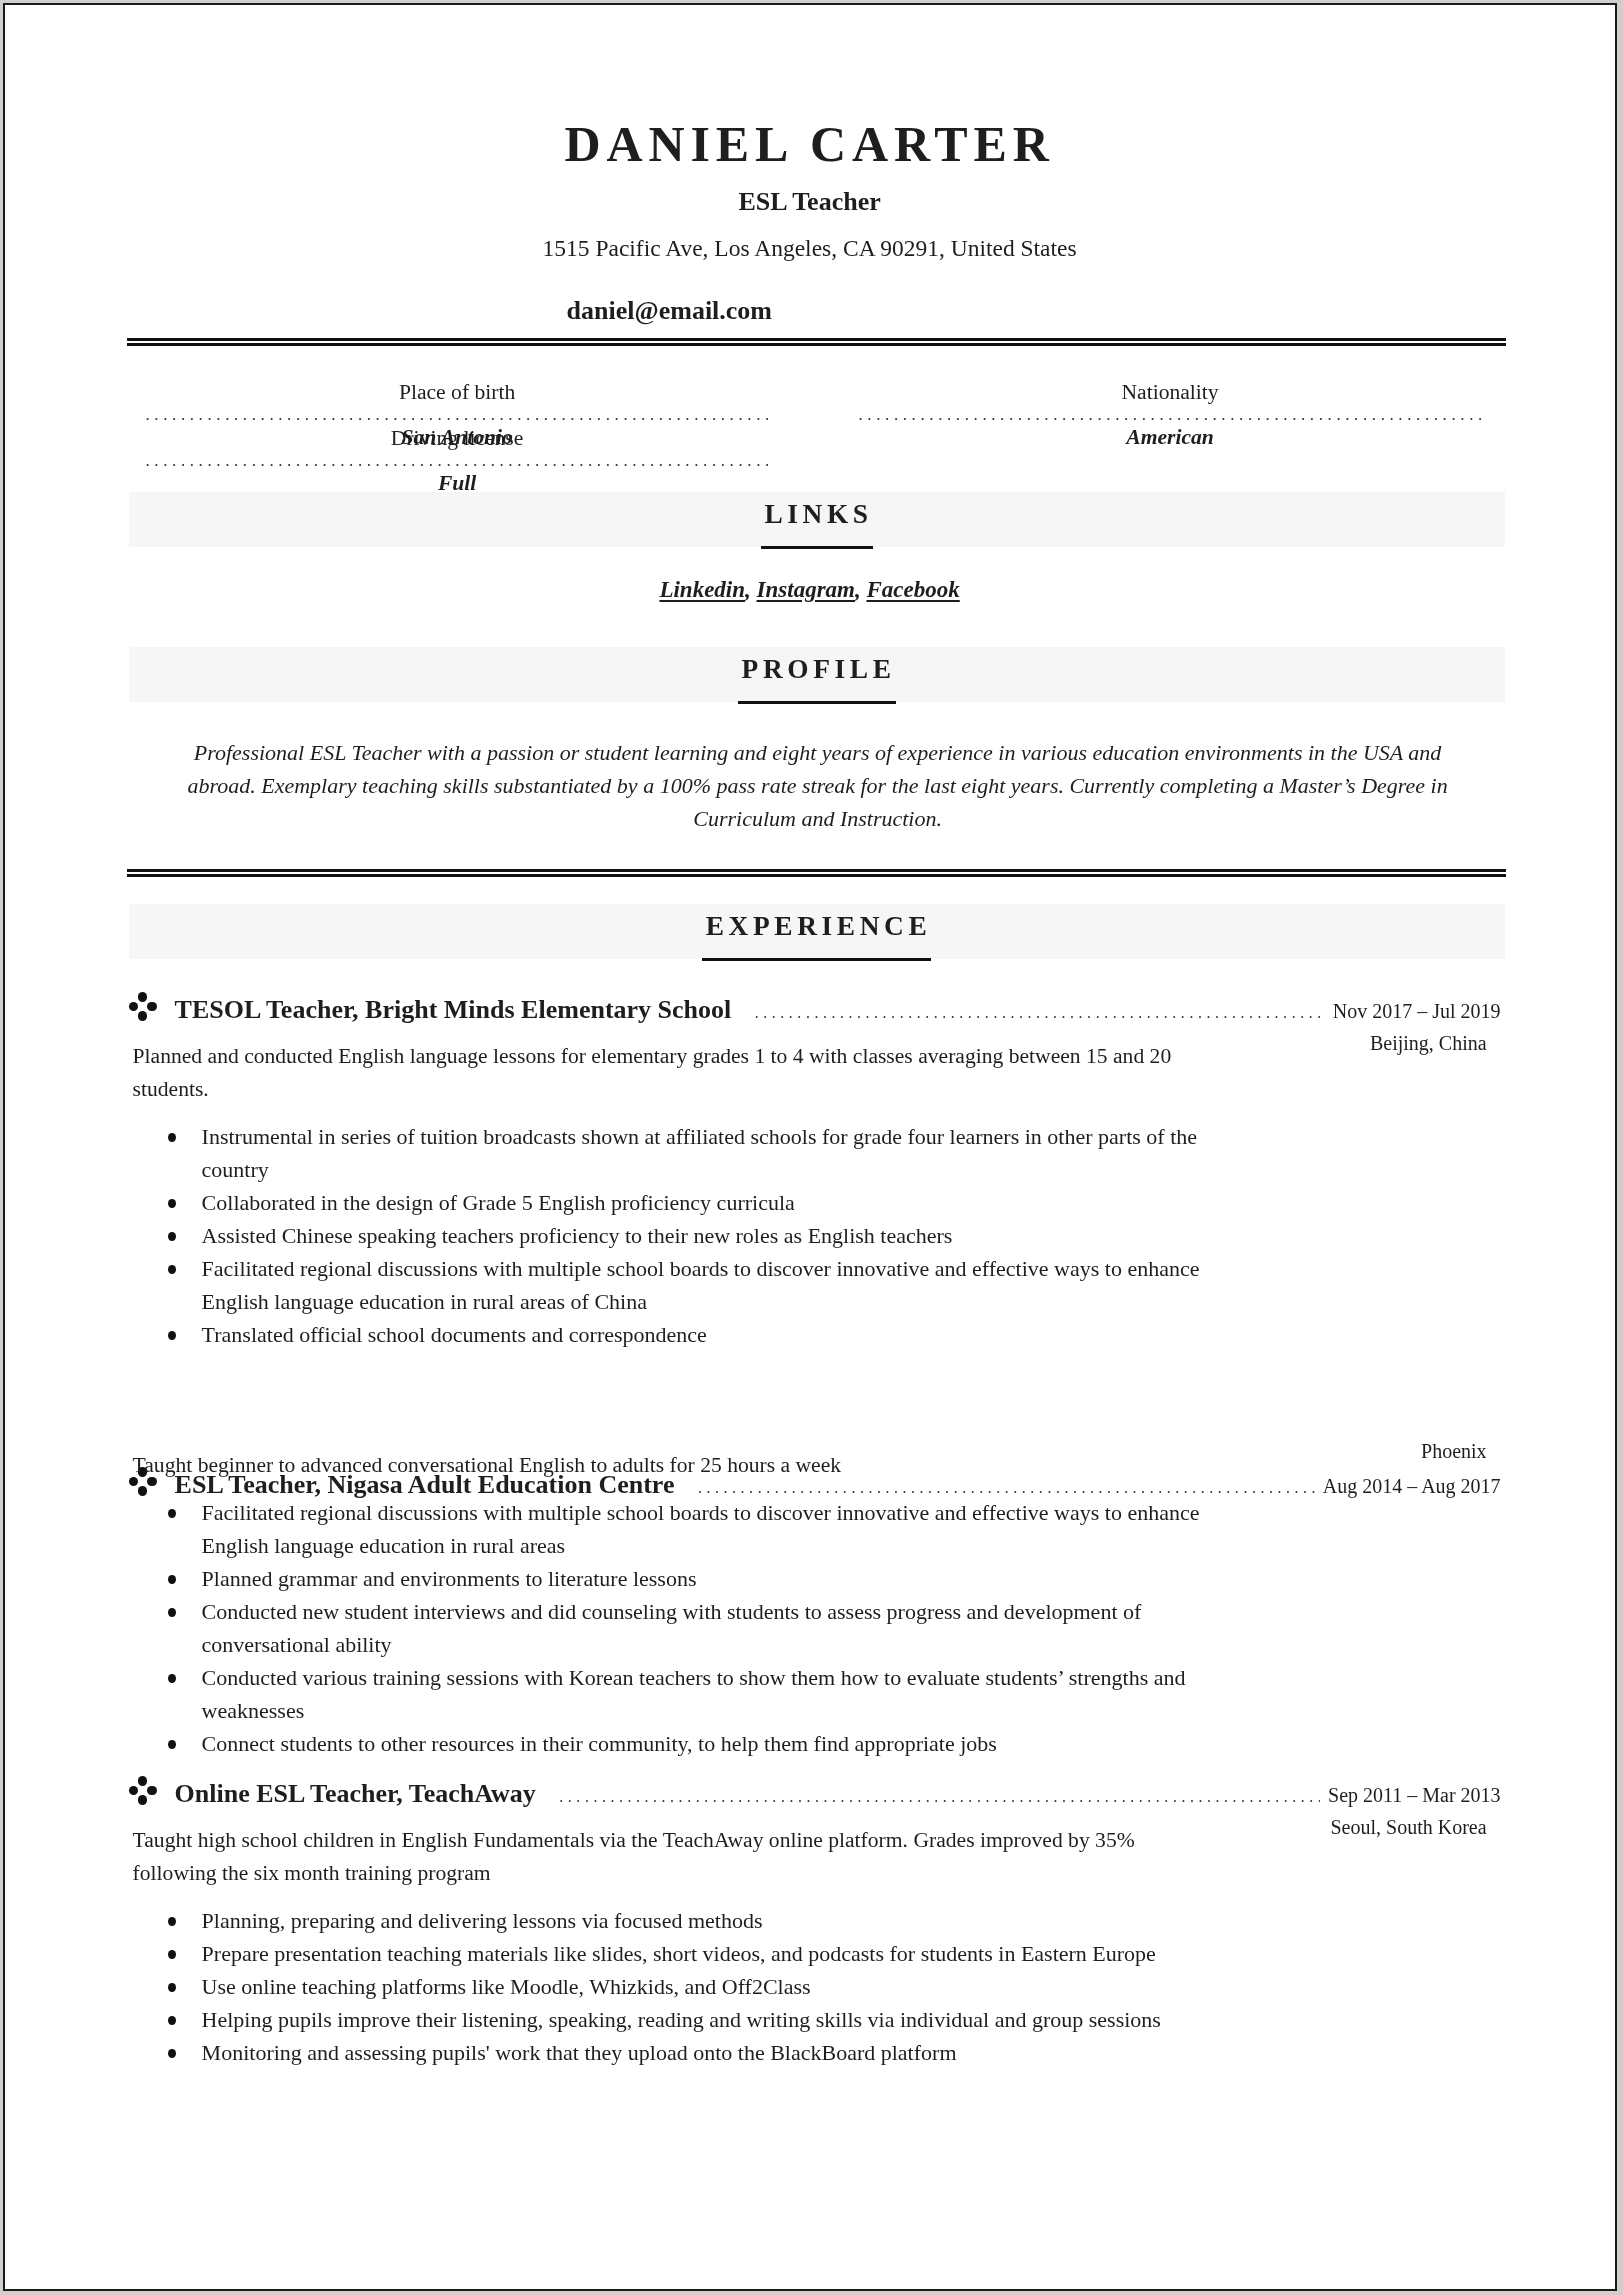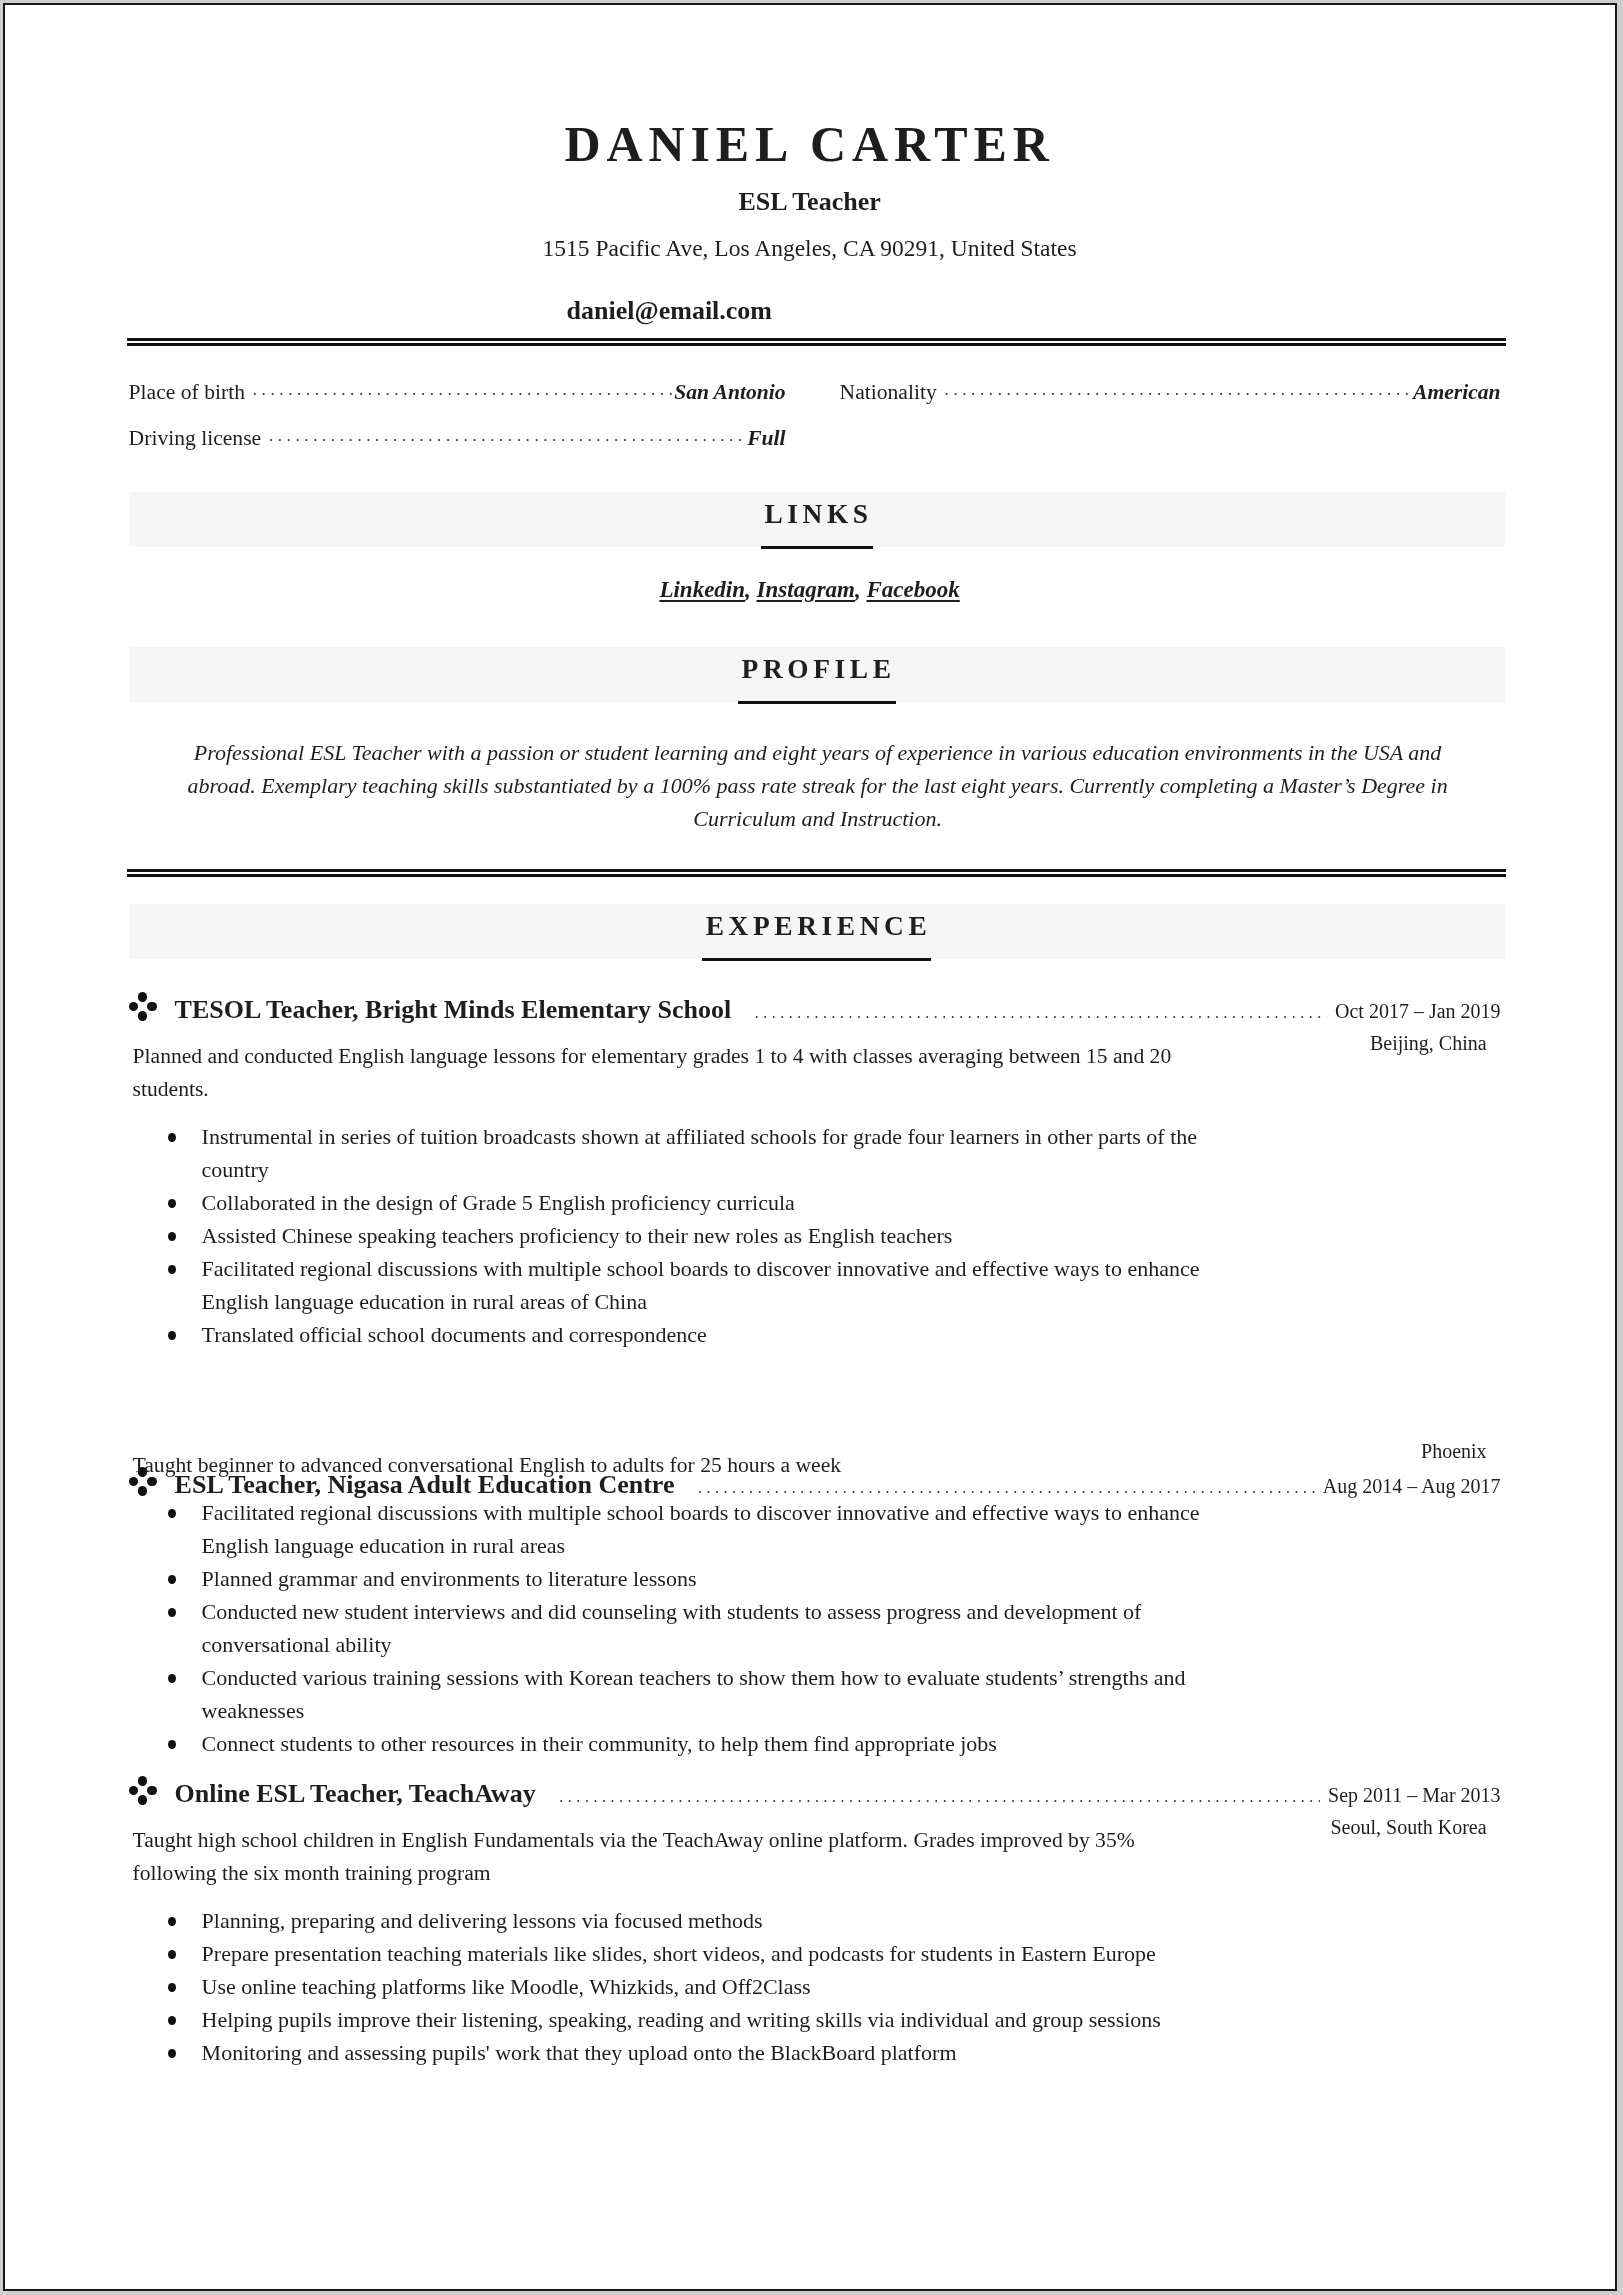--- a/index.html
+++ b/index.html
@@ -13,21 +13,21 @@
     .center { left: 0; right: 0; text-align: center; }
     .name { top: 110px; font-size: 50px; letter-spacing: 5.9px; font-weight: 700; }
     .jobtitle { top: 182px; font-size: 26px; font-weight: 700; }
     .address { top: 230px; font-size: 23.5px; }
     .email { left: 562px; top: 291px; font-size: 26px; font-weight: 700; }
 
     .double-rule { left: 122px; width: 1379px; height: 9.1px; }
     .double-rule .r1 { position: absolute; left: 0; right: 0; top: 0; height: 3.9px; background: #111; }
     .double-rule .r2 { position: absolute; left: 0; right: 0; top: 5.9px; height: 2.6px; background: #111; }
 
-    .info-row { font-size: 21.6px; display: flex; align-items: flex-start; }
+    .info-row { font-size: 21.6px; display: flex; align-items: center; flex-direction: column; }
     .info-row .lbl { white-space: nowrap; }
     .info-row .dots { flex: 1; overflow: hidden; white-space: nowrap; margin: 0 2.6px 0 7.8px; letter-spacing: 4.6px; color: #333; font-size: 17px; }
     .info-row .val { font-style: italic; font-weight: 700; white-space: nowrap; font-size: 21.6px; }
 
     .band { left: 124px; width: 1376px; background: #f6f6f6; }
     .band .heading {
       position: absolute; left: 0; right: 0; text-align: center; font-size: 27.4px; font-weight: 700;
       letter-spacing: 4.6px;
     }
     .band .heading span { display: inline-block; border-bottom: 3.3px solid #111; padding-bottom: 16px; padding-left: 3.9px; }
@@ -110,21 +110,21 @@
 
   <div class="abs job-head" style="top:984px;">
     <span class="diamond">
       <i style="left:9.1px; top:0;"></i>
         <i style="left:0; top:9.1px;"></i>
         <i style="left:18.3px; top:9.1px;"></i>
         <i style="left:9.1px; top:18.3px;"></i>
     </span>
     <span class="title">TESOL Teacher, Bright Minds Elementary School</span>
     <span class="dots">................................................................................................................................</span>
-    <span class="dates">Oct 2017 – Jan 2019</span>
+    <span class="dates">Nov 2017 – Jul 2019</span>
   </div>
   <div class="abs location" style="top:1027px;">Beijing, China</div>
   <div class="abs summary" style="top:1035px; width:1091px;">Planned and conducted English language lessons for elementary grades 1 to 4 with classes averaging between 15 and 20 students.</div>
   <ul class="abs bullets" style="top:1115px;">
     <li>Instrumental in series of tuition broadcasts shown at affiliated schools for grade four learners in other parts of the country</li>
     <li>Collaborated in the design of Grade 5 English proficiency curricula</li>
     <li>Assisted Chinese speaking teachers proficiency to their new roles as English teachers</li>
     <li>Facilitated regional discussions with multiple school boards to discover innovative and effective ways to enhance English language education in rural areas of China</li>
     <li>Translated official school documents and correspondence</li>
   </ul>

